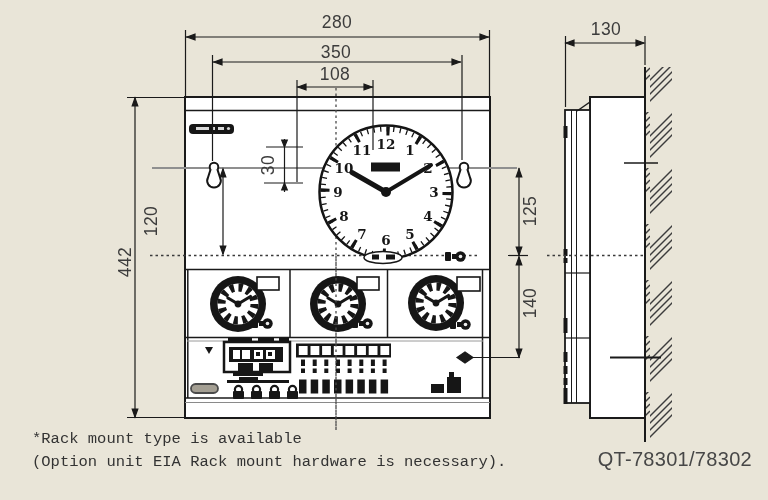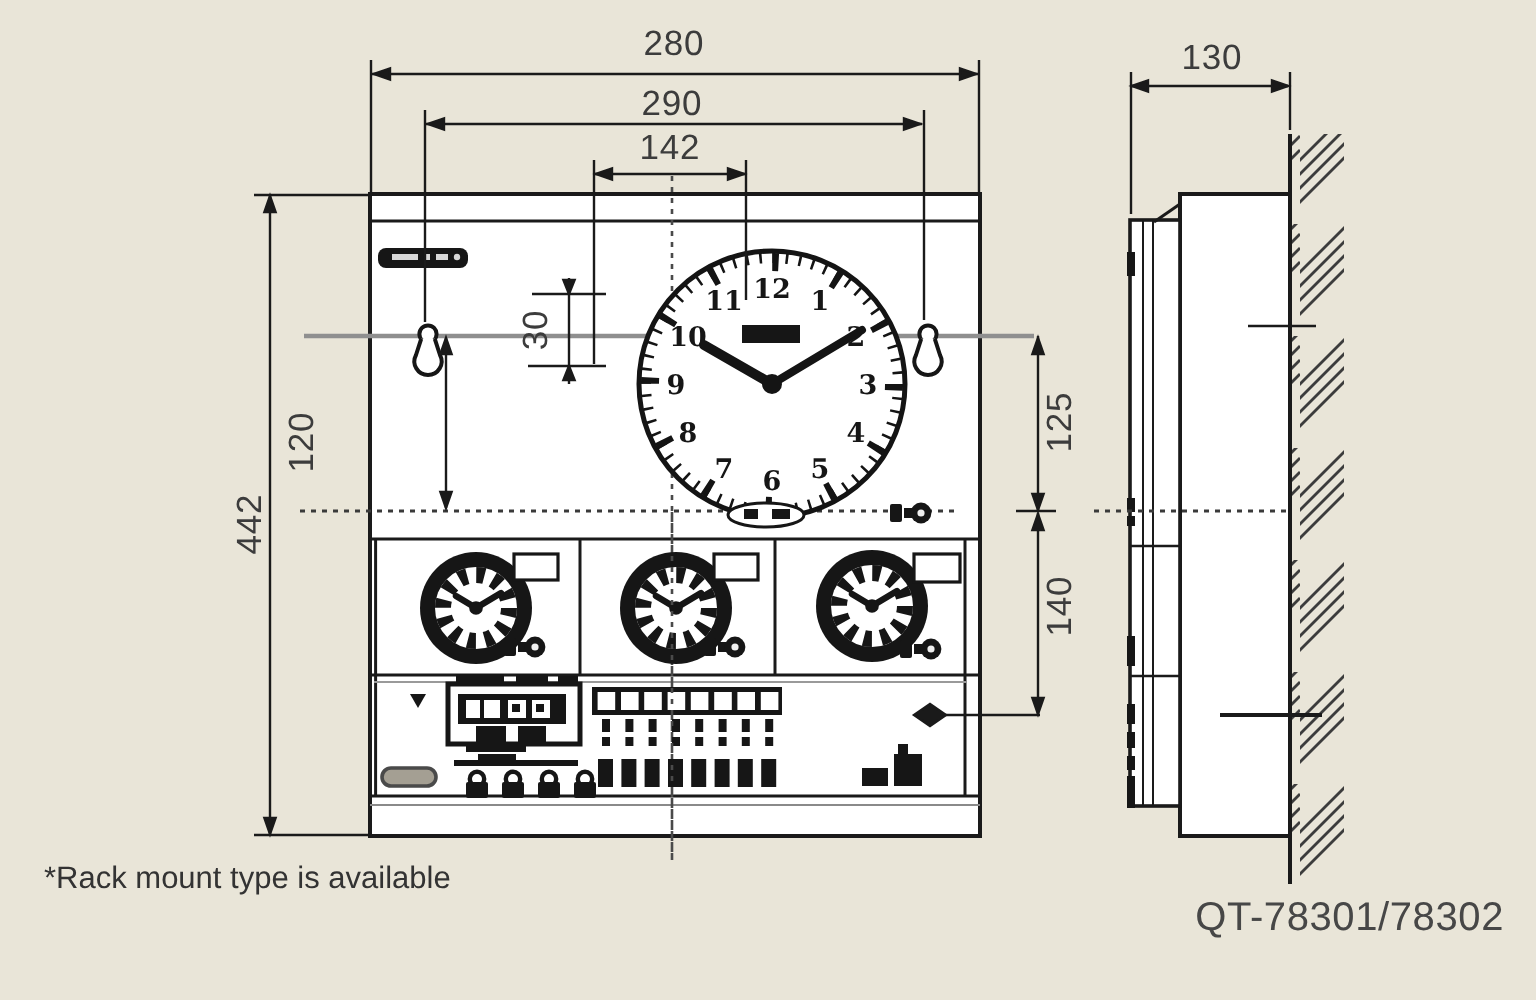--- a/index.html
+++ b/index.html
@@ -2,22 +2,22 @@
 <html><head>
 <meta charset="utf-8">
 <style>
   html,body{margin:0;padding:0;}
   .stage{position:relative;width:768px;height:500px;background:#e9e5d8;
          font-family:"Liberation Sans",sans-serif;overflow:hidden;}
   .art{position:absolute;left:0;top:0;}
   .dim{position:absolute;transform:translate(-50%,-50%);font-size:17.5px;
        color:#3c3c3c;letter-spacing:.4px;white-space:nowrap;}
   .dim.vert{transform:translate(-50%,-50%) rotate(-90deg);}
-  .note{position:absolute;left:22px;top:428px;font-size:15.5px;color:#333;
-        line-height:1.5;}
+  .note{position:absolute;left:32px;top:428px;font-size:15.5px;color:#333;
+        line-height:1.5;font-family:Liberation Mono, monospace;}
   .model{position:absolute;left:540px;top:448px;width:212px;text-align:right;
          font-size:20px;color:#474747;letter-spacing:.3px;}
   .cnum{font-family:"DejaVu Serif",serif;font-weight:bold;font-size:13.5px;
         fill:#161616;text-anchor:middle;}
 </style>
 </head>
 <body>
 
 <div class="stage">
 
@@ -268,27 +268,28 @@
 
     <line x1="566" y1="43" x2="644" y2="43"></line>
     <line x1="565.5" y1="36" x2="565.5" y2="107"></line>
     <line x1="645" y1="36" x2="645" y2="65"></line>
     <polygon points="566,43 574,40.2 574,45.8"></polygon>
         <polygon points="644,43 636,40.2 636,45.8"></polygon>
   </g>
 </svg>
 
 <span class="dim" style="left:337px;top:22px">280</span>
-<span class="dim" style="left:336px;top:52px">290</span>
-<span class="dim" style="left:335px;top:74px">142</span>
+<span class="dim" style="left:336px;top:52px">350</span>
+<span class="dim" style="left:335px;top:74px">108</span>
 <span class="dim" style="left:606px;top:29px">130</span>
 <span class="dim vert" style="left:125px;top:262px">442</span>
 <span class="dim vert" style="left:151px;top:221px">120</span>
 <span class="dim vert" style="left:268px;top:165px">30</span>
 <span class="dim vert" style="left:530px;top:211px">125</span>
 <span class="dim vert" style="left:530px;top:303px">140</span>
 
 <div class="note">
   <div>*Rack mount type is available</div>
+  <div>(Option unit EIA Rack mount hardware is necessary).</div>
 </div>
 <div class="model">QT-78301/78302</div>
 
 </div>
 
 </body></html>

